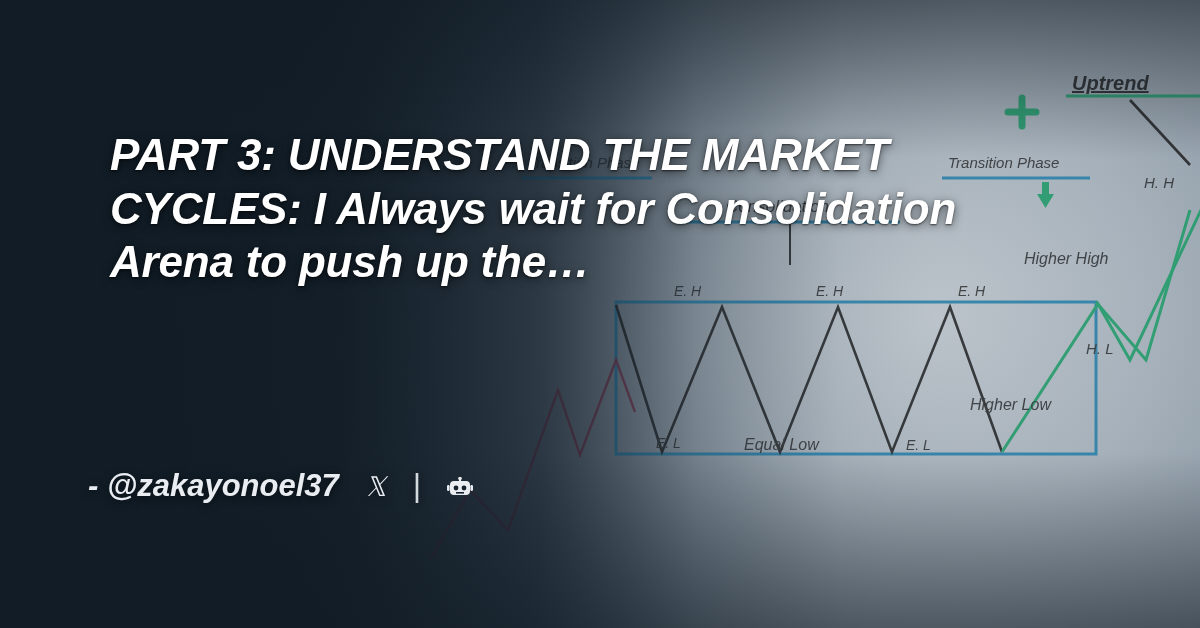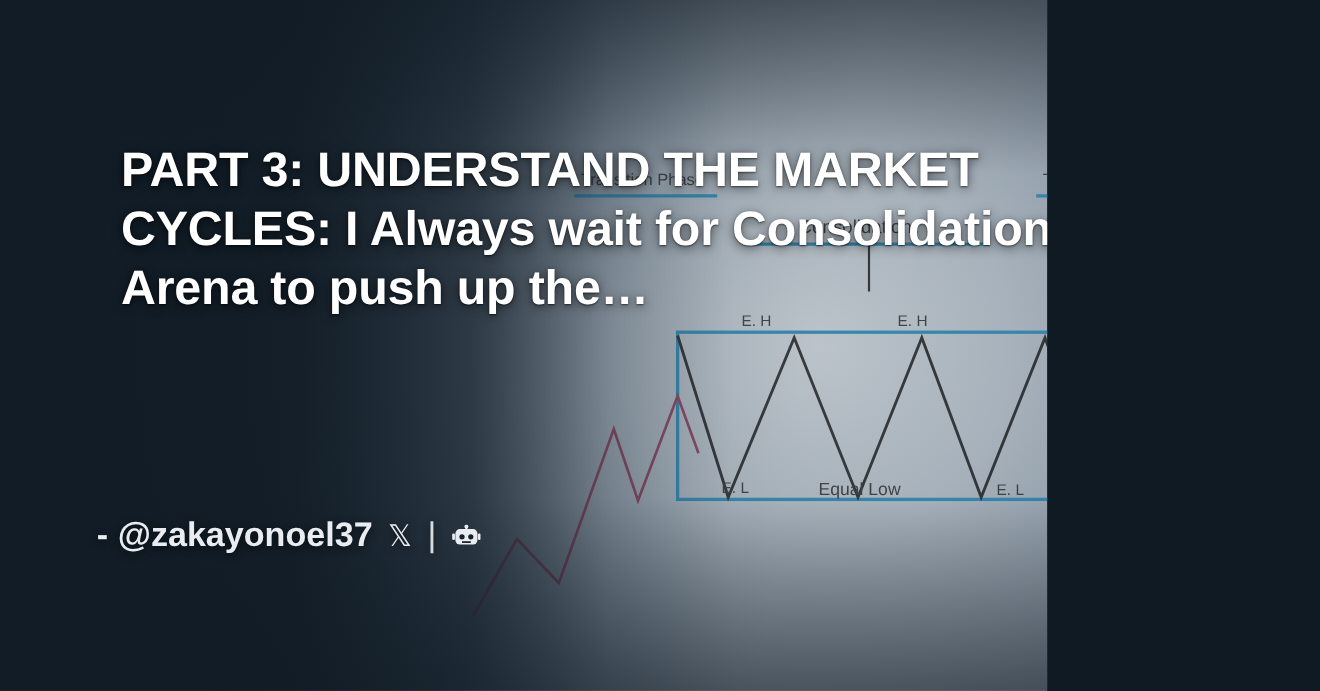--- a/index.html
+++ b/index.html
@@ -2,25 +2,26 @@
 <html><head>
 <meta charset="utf-8">
 <style>
   html, body {
     margin: 0;
     padding: 0;
     background: #0f1a23;
   }
   .card {
     position: relative;
-    width: 952px;
+    width: 1200px;
     height: 628px;
     overflow: hidden;
     background: #b91c1c;
     font-family: "Liberation Sans", sans-serif;
+    font-style: italic;
   }
 
   
   .bg {
     position: absolute;
     inset: 0;
     background:
       radial-gradient(circle at 78% 50%, rgba(215,222,228,0.95) 0%, rgba(190,200,209,0.85) 22%, rgba(140,153,165,0.6) 45%, rgba(60,75,90,0.15) 70%, rgba(20,30,40,0) 85%),
       linear-gradient(100deg, #13202b 0%, #16232e 30%, #2c3b47 48%, #6b7a87 62%, #9aa8b4 75%, #8d9ba8 100%);
   }
@@ -62,21 +63,21 @@
     font-weight: bold;
     letter-spacing: -0.2px;
     text-shadow: 0 2px 10px rgba(0,0,0,0.55), 0 1px 2px rgba(0,0,0,0.6);
   }
   .byline {
     position: absolute;
     left: 88px;
     top: 468px;
     display: flex;
     align-items: center;
-    gap: 0;
+    gap: 12px;
     color: #e9edf1;
     font-size: 31px;
     font-weight: bold;
     text-shadow: 0 2px 8px rgba(0,0,0,0.6);
     white-space: nowrap;
   }
   .byline .handle { margin-right: 14px; }
   .x-glyph {
     font-size: 27px;
     font-weight: normal;

